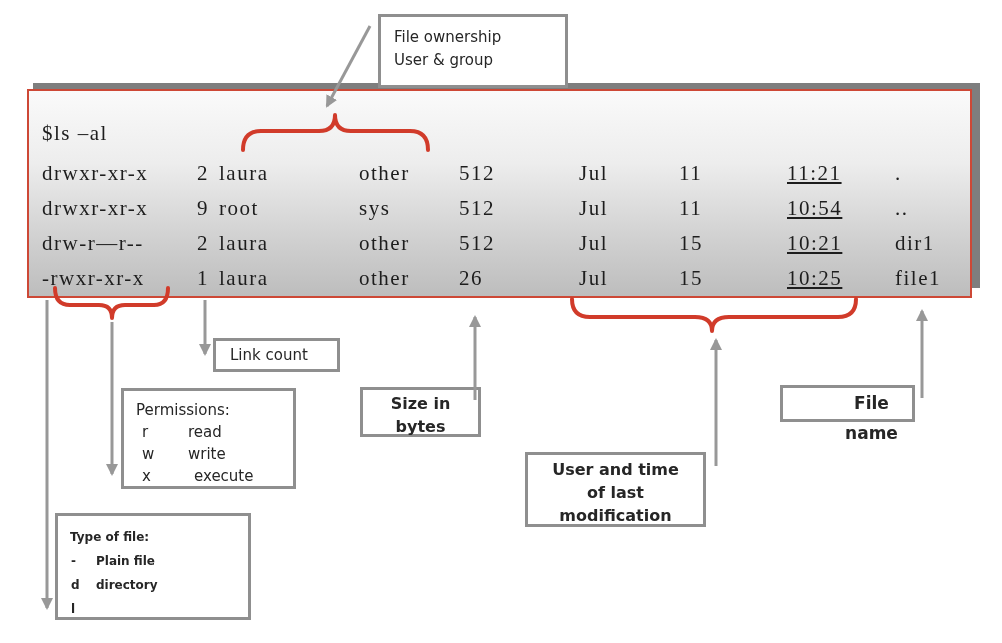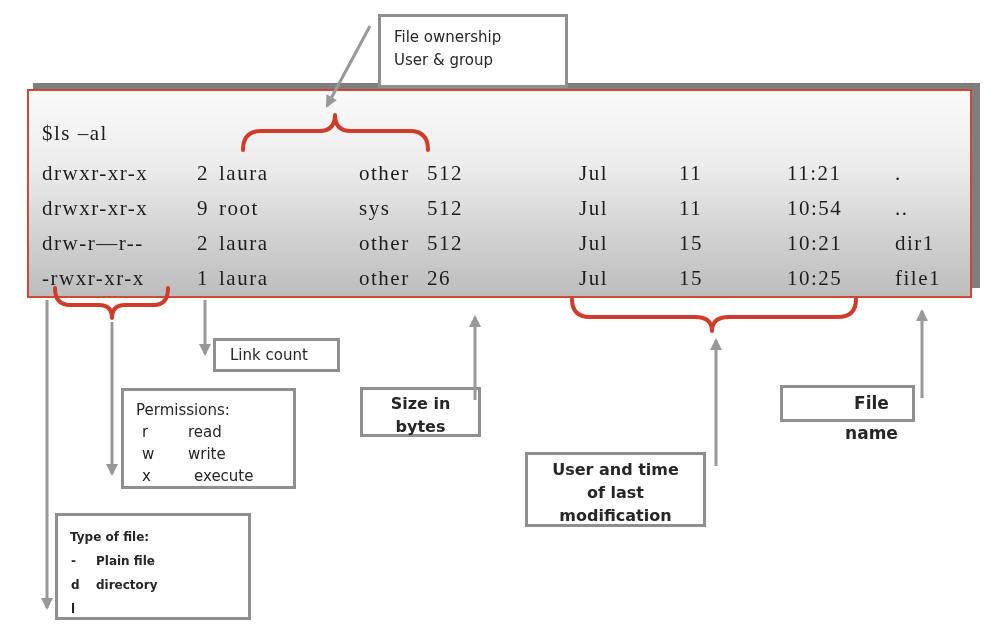--- a/index.html
+++ b/index.html
@@ -20,24 +20,24 @@
     border:2px solid #cd4836;
     font-family:"Liberation Serif","DejaVu Serif",serif;
     font-size:21px; letter-spacing:1.5px; color:#1d1d1d;
   }
   .tline{ position:absolute; left:0; right:0; height:32px; white-space:nowrap; }
   .tcell{ position:absolute; top:0; }
   .c-perms{ left:13px; }
   .c-links{ left:156px; width:36px; text-align:center; }
   .c-owner{ left:190px; }
   .c-group{ left:330px; }
-  .c-size{ left:398px;text-align:center; }
+  .c-size{ left:430px;text-align:center; }
   .c-month{ left:550px; }
   .c-day{ left:650px; }
-  .c-time{ left:758px; }
+  .c-time{ left:758px;text-decoration:underline; }
   .c-name{ left:866px; }
   
   .callout{
     position:absolute; background:#ffffff; border:3px solid #8f8f8f;
     color:#262626; font-size:15px;
   }
   .b-ownership{ left:378px; top:14px; width:190px; height:74px; padding:9px 0 0 13px; line-height:23px; }
   .b-linkcount{ left:213px; top:338px; width:127px; height:34px; padding-left:14px; line-height:29px; }
   .b-permissions{ left:121px; top:388px; width:175px; height:101px; padding:8px 0 16px 12px; line-height:22px; }
   .b-filetype{ left:55px; top:513px; width:196px; height:107px; padding:9px 0 0 12px; font-weight:bold; font-size:12px; line-height:24px; }

